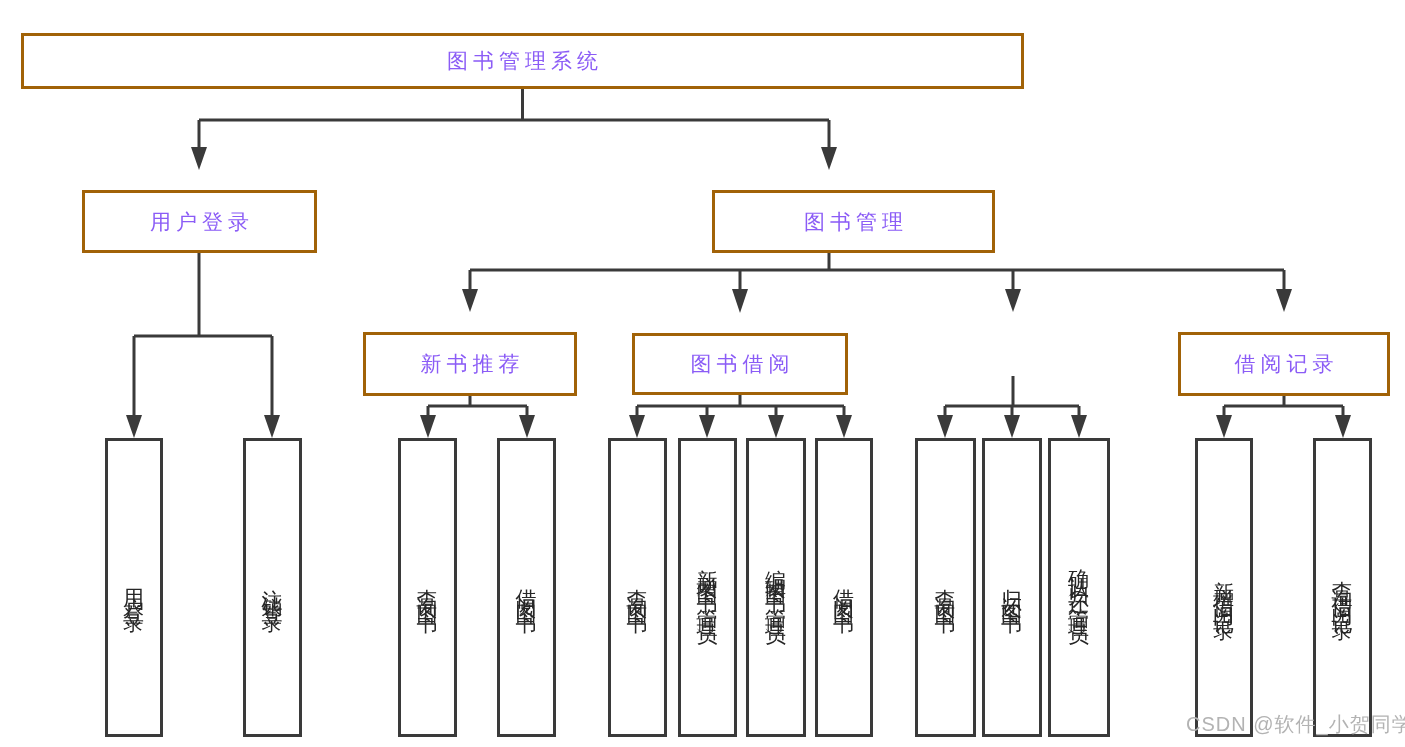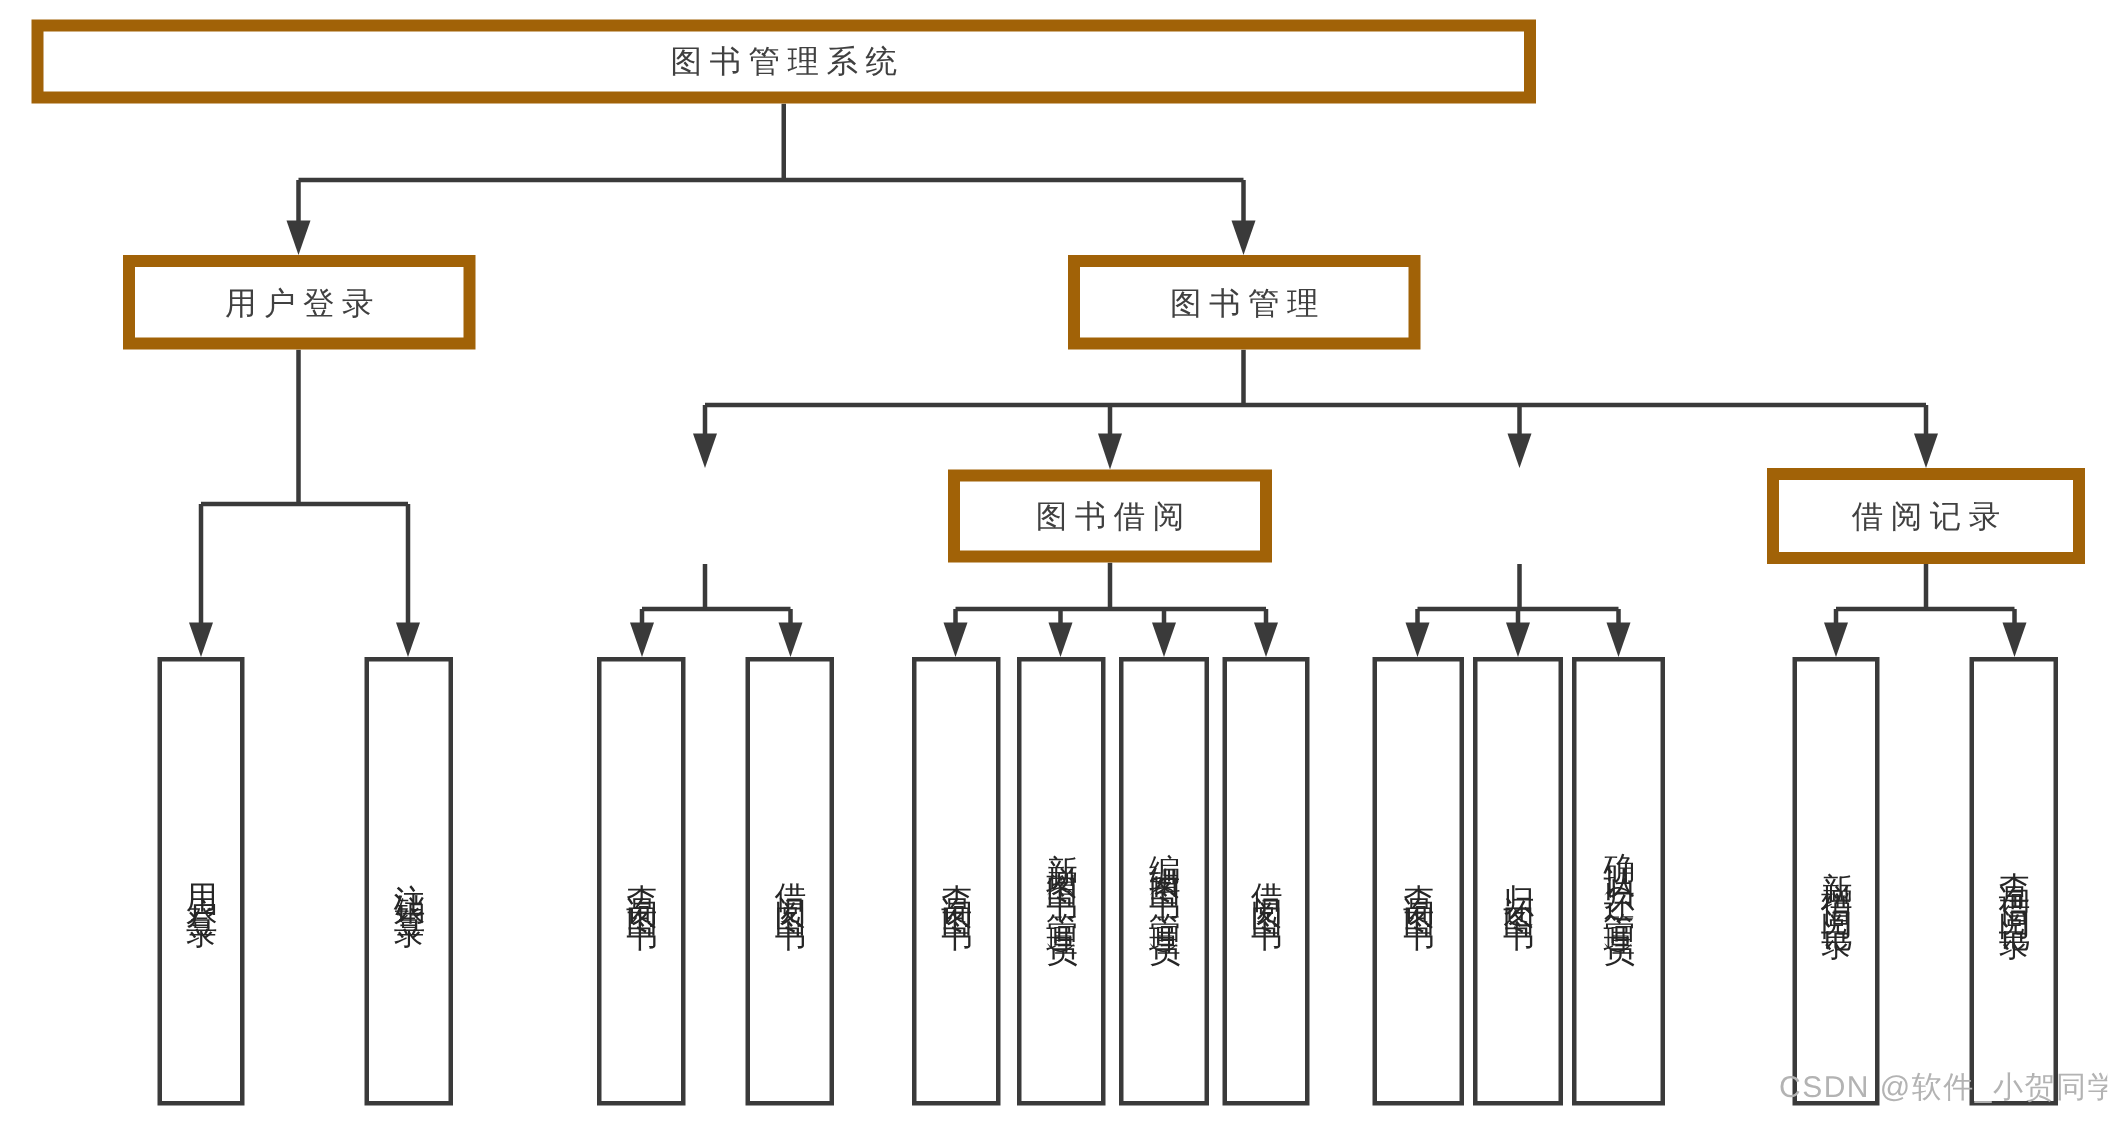--- a/index.html
+++ b/index.html
@@ -13,31 +13,32 @@
   }
   .connectors {
     position: absolute;
     left: 0; top: 0;
     width: 1405px; height: 747px;
     pointer-events: none;
   }
   .hbox {
     position: absolute;
     box-sizing: border-box;
-    border: 8px solid #a16207;
+    border: 3px solid #a16207;
     background: #ffffff;
     display: flex;
     align-items: center;
     justify-content: center;
     font-size: 21px;
     letter-spacing: 5px;
     text-indent: 5px; 
-    color: #404040;
+    color: #8b5cf6;
     white-space: nowrap;
     z-index: 2;
+    margin-top: 20px;
   }
   .vbox {
     position: absolute;
     box-sizing: border-box;
     top: 438px;
     height: 299px;
     border: 3px solid #3a3a3a;
     background: #ffffff;
     display: flex;
     align-items: center;
@@ -105,22 +106,23 @@
       <polygon points="1004,415 1020,415 1012,438"></polygon>
       <polygon points="1071,415 1087,415 1079,438"></polygon>
       <polygon points="1216,415 1232,415 1224,438"></polygon>
       <polygon points="1335,415 1351,415 1343,438"></polygon>
     </g>
   </svg>
 
   <div class="hbox" style="left:21px; top:13px; width:1003px; height:56px;">图书管理系统</div>
 
   <div class="hbox" style="left:82px; top:170px; width:235px; height:63px;">用户登录</div>
-  <div class="hbox" style="left:712px; top:170px; width:235px; height:63px;">图书管理</div>
+  <div class="hbox" style="left:712px; top:170px; width:283px; height:63px;">图书管理</div>
 
+  <div class="hbox" style="left:363px; top:312px; width:214px; height:64px;">新书推荐</div>
   <div class="hbox" style="left:632px; top:313px; width:216px; height:62px;">图书借阅</div>
   <div class="hbox" style="left:1178px; top:312px; width:212px; height:64px;">借阅记录</div>
 
   <div class="vbox" style="left:105px; width:58px;">
     <span class="vtext">用户登录</span>
   </div>
   <div class="vbox" style="left:243px; width:59px;">
     <span class="vtext">注销登录</span>
   </div>
 

